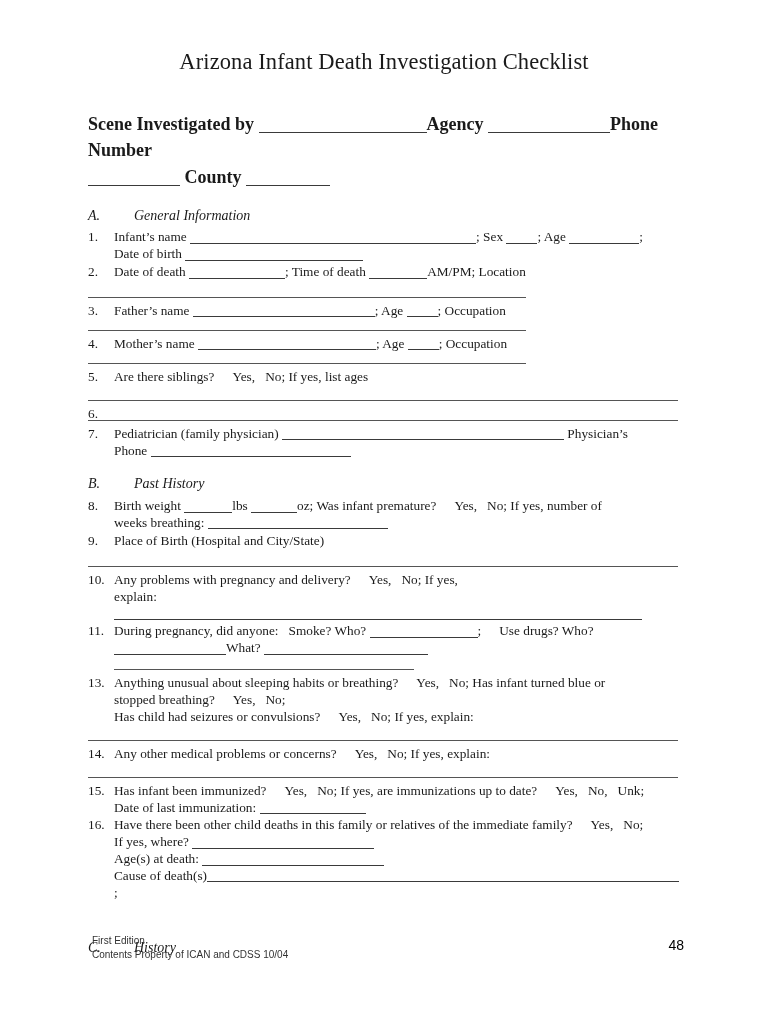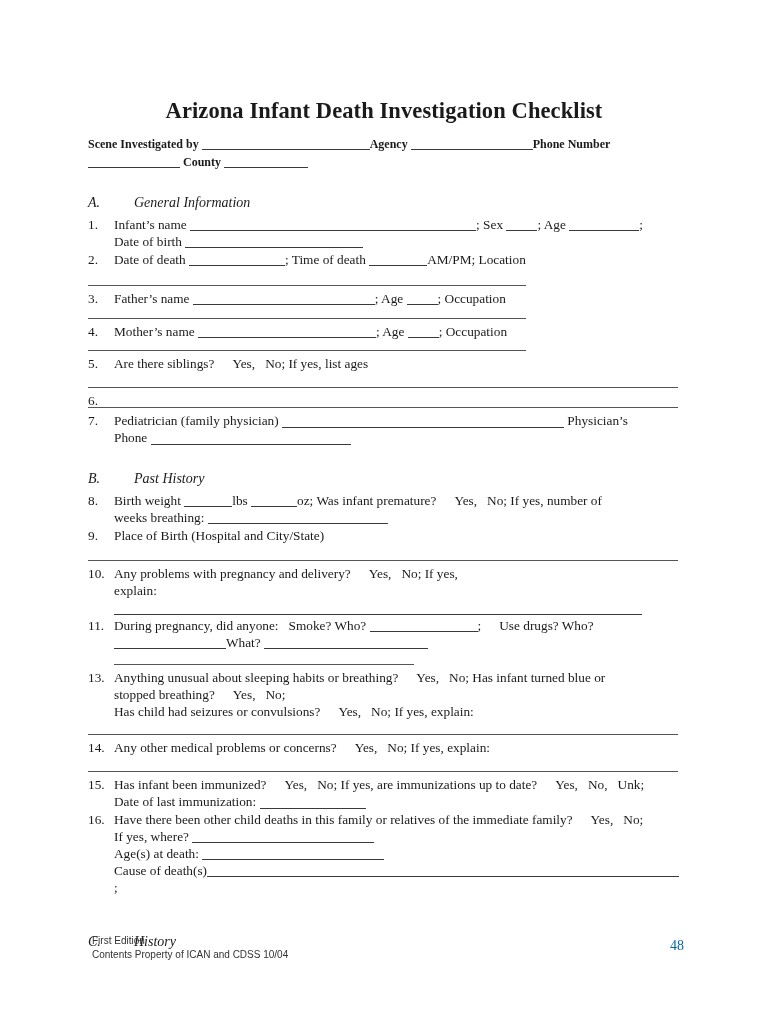--- a/index.html
+++ b/index.html
@@ -22,36 +22,36 @@
     top: 0;
     width: 592px;
   }
 
   
   .doc-title {
     text-align: center;
     font-size: 22.5px;
     line-height: 1.1;
     margin: 0;
-    padding-top: 99px;
+    padding-top: 50px;
+    font-weight: normal;
+    letter-spacing: .1px;
+  }
+
+  
+  .hdr {
+    margin-top: 36px;
     font-weight: bold;
-    letter-spacing: .1px;
-  }
-
-  
-  .hdr {
-    margin-top: 12px;
-    font-weight: bold;
-    font-size: 12px;
+    font-size: 18px;
     line-height: 1.48;
   }
 
   
   .sec {
-    margin-top: 24px;
+    margin-top: 17px;
     font-style: italic;
     font-size: 14px;
     line-height: 1.2;
   }
   .sec .letter { display:inline-block; width: 46px; font-style: italic; }
 
   
   .item {
     position: relative;
     padding-left: 26px;
@@ -98,23 +98,23 @@
     width: 592px;
     font-family: "Liberation Sans", "DejaVu Sans", sans-serif;
     font-size: 10px;
     line-height: 1.42;
     color: #333;
   }
   .footer .pageno {
     position: absolute;
     right: 0;
     top: 2px;
-    font-family: Liberation Serif, serif;
+    font-family: Liberation Sans, sans-serif;
     font-size: 14px;
-    color: #0369a1;
+    color: #000000;
     text-align: right;
   }
 </style>
 </head>
 <body>
 
 <div class="page">
 
   <div class="content">
 

